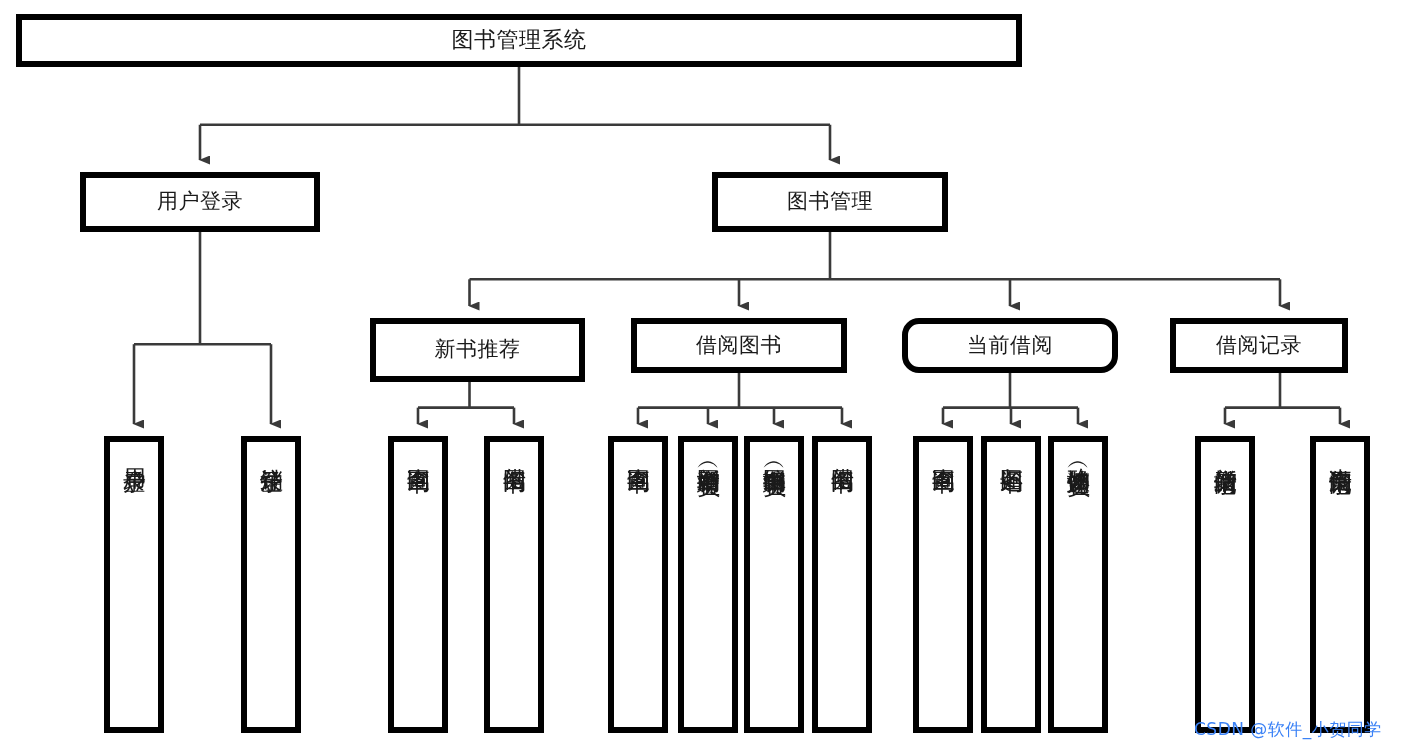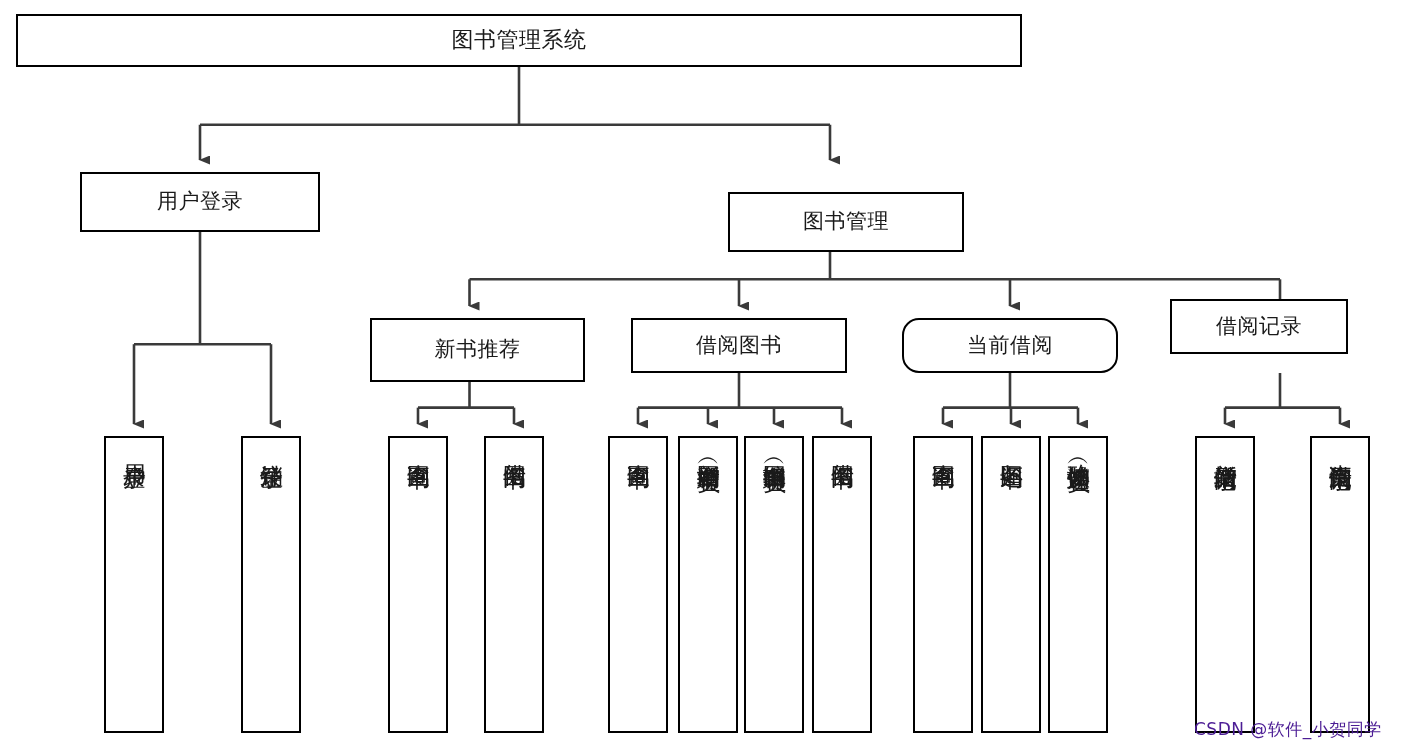--- a/index.html
+++ b/index.html
@@ -21,21 +21,21 @@
     position: absolute;
     left: 0;
     top: 0;
     width: 1405px;
     height: 747px;
     pointer-events: none;
   }
   .node {
     position: absolute;
     box-sizing: border-box;
-    border: 2px solid #000000;
+    border: 6px solid #000000;
     background: #ffffff;
     display: flex;
     align-items: center;
     justify-content: center;
     color: #1a1a1a;
   }
   .node .lbl {
     display: block;
     text-align: center;
     line-height: 1.02;
@@ -54,21 +54,21 @@
     text-orientation: upright;
     font-size: 23px;
     line-height: 1.12;
     letter-spacing: 1px;
     white-space: nowrap;
   }
   .node.root .lbl { font-size: 22px; }
   .watermark {
     position: absolute;
     font-size: 17px;
-    color: #4c1d95;
+    color: #3b82f6;
     letter-spacing: 0.5px;
     white-space: nowrap;
   }
 </style>
 </head>
 <body>
 
 <div id="stage">
 
   <svg id="wires" viewBox="0 0 1405 747" xmlns="http://www.w3.org/2000/svg">
@@ -114,33 +114,33 @@
       </g>
   </svg>
 
   <div id="node-layer">
       <div class="node horiz root" style="left: 16px; top: 14px; width: 1006px; height: 53px;">
         <span class="lbl">图书管理系统</span>
       </div>
       <div class="node horiz" style="left: 80px; top: 172px; width: 240px; height: 60px;">
         <span class="lbl">用户登录</span>
       </div>
-      <div class="node horiz" style="left: 728px; top: 172px; width: 236px; height: 60px; margin-top: 20px;">
+      <div class="node horiz" style="left: 712px; top: 172px; width: 236px; height: 60px;">
         <span class="lbl">图书管理</span>
       </div>
       <div class="node horiz" style="left: 362px; top: 318px; width: 215px; height: 64px; margin-left: 8px;">
         <span class="lbl">新书推荐</span>
       </div>
       <div class="node horiz" style="left: 631px; top: 318px; width: 216px; height: 55px;">
         <span class="lbl">借阅图书</span>
       </div>
       <div class="node horiz" style="left: 902px; top: 318px; width: 216px; height: 55px; border-radius: 17px;">
         <span class="lbl">当前借阅</span>
       </div>
-      <div class="node horiz" style="left: 1170px; top: 299px; width: 178px; height: 55px;">
+      <div class="node horiz" style="left: 1170px; top: 318px; width: 178px; height: 55px;">
         <span class="lbl">借阅记录</span>
       </div>
       <div class="node vert" style="left: 104px; top: 436px; width: 60px; height: 297px;">
         <span class="lbl">用户登录</span>
       </div>
       <div class="node vert" style="left: 241px; top: 436px; width: 60px; height: 297px;">
         <span class="lbl">注销登录</span>
       </div>
       <div class="node vert" style="left: 388px; top: 436px; width: 60px; height: 297px;">
         <span class="lbl">查询图书</span>

